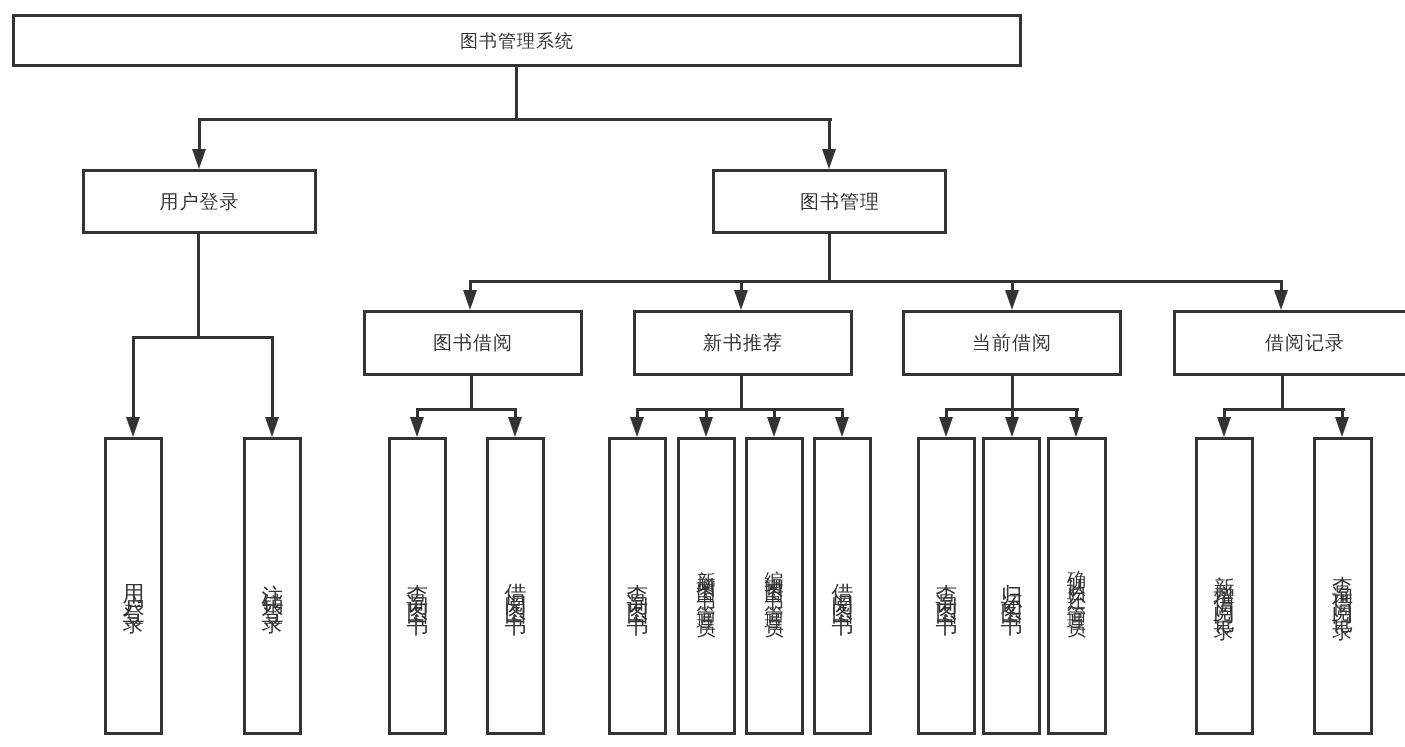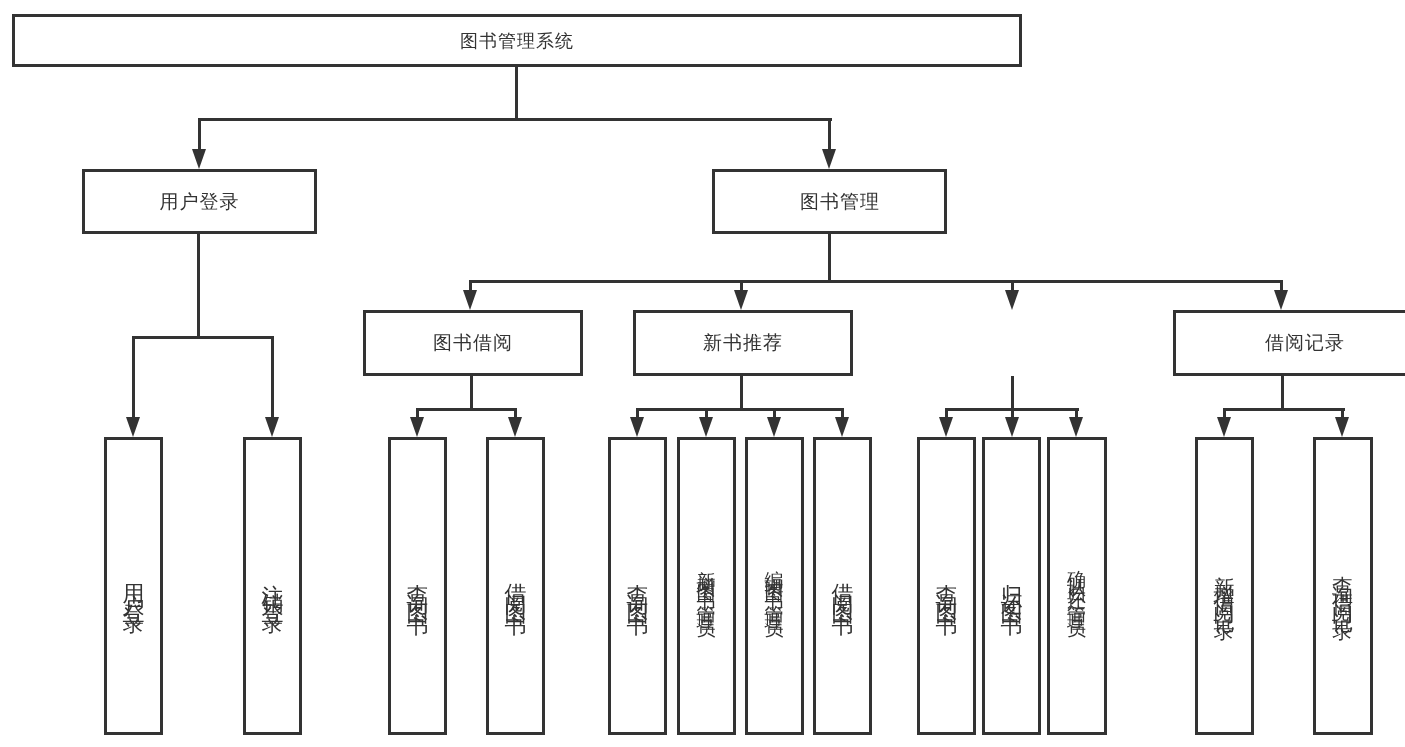--- a/index.html
+++ b/index.html
@@ -121,20 +121,23 @@
   <div class="arrow" style="left:1005px;top:290px;"></div>
   <div class="vline" style="left:1280px;top:280px;height:12px;"></div>
   <div class="arrow" style="left:1274px;top:290px;"></div>
 
   <div class="node h" style="left:363px;top:310px;width:220px;height:66px;">
     <span>图书借阅</span>
   </div>
   <div class="node h" style="left:633px;top:310px;width:220px;height:66px;">
     <span>新书推荐</span>
   </div>
+  <div class="node h" style="left:902px;top:310px;width:220px;height:66px;">
+    <span>当前借阅</span>
+  </div>
   <div class="node h" style="left:1173px;top:310px;width:264px;height:66px;">
     <span>借阅记录</span>
   </div>
 
   <div class="vline" style="left:470px;top:376px;height:32px;"></div>
   <div class="hline" style="left:416px;top:408px;width:101px;"></div>
   <div class="vline" style="left:416px;top:408px;height:11px;"></div>
   <div class="arrow" style="left:410px;top:417px;"></div>
   <div class="vline" style="left:514px;top:408px;height:11px;"></div>
   <div class="arrow" style="left:508px;top:417px;"></div>

